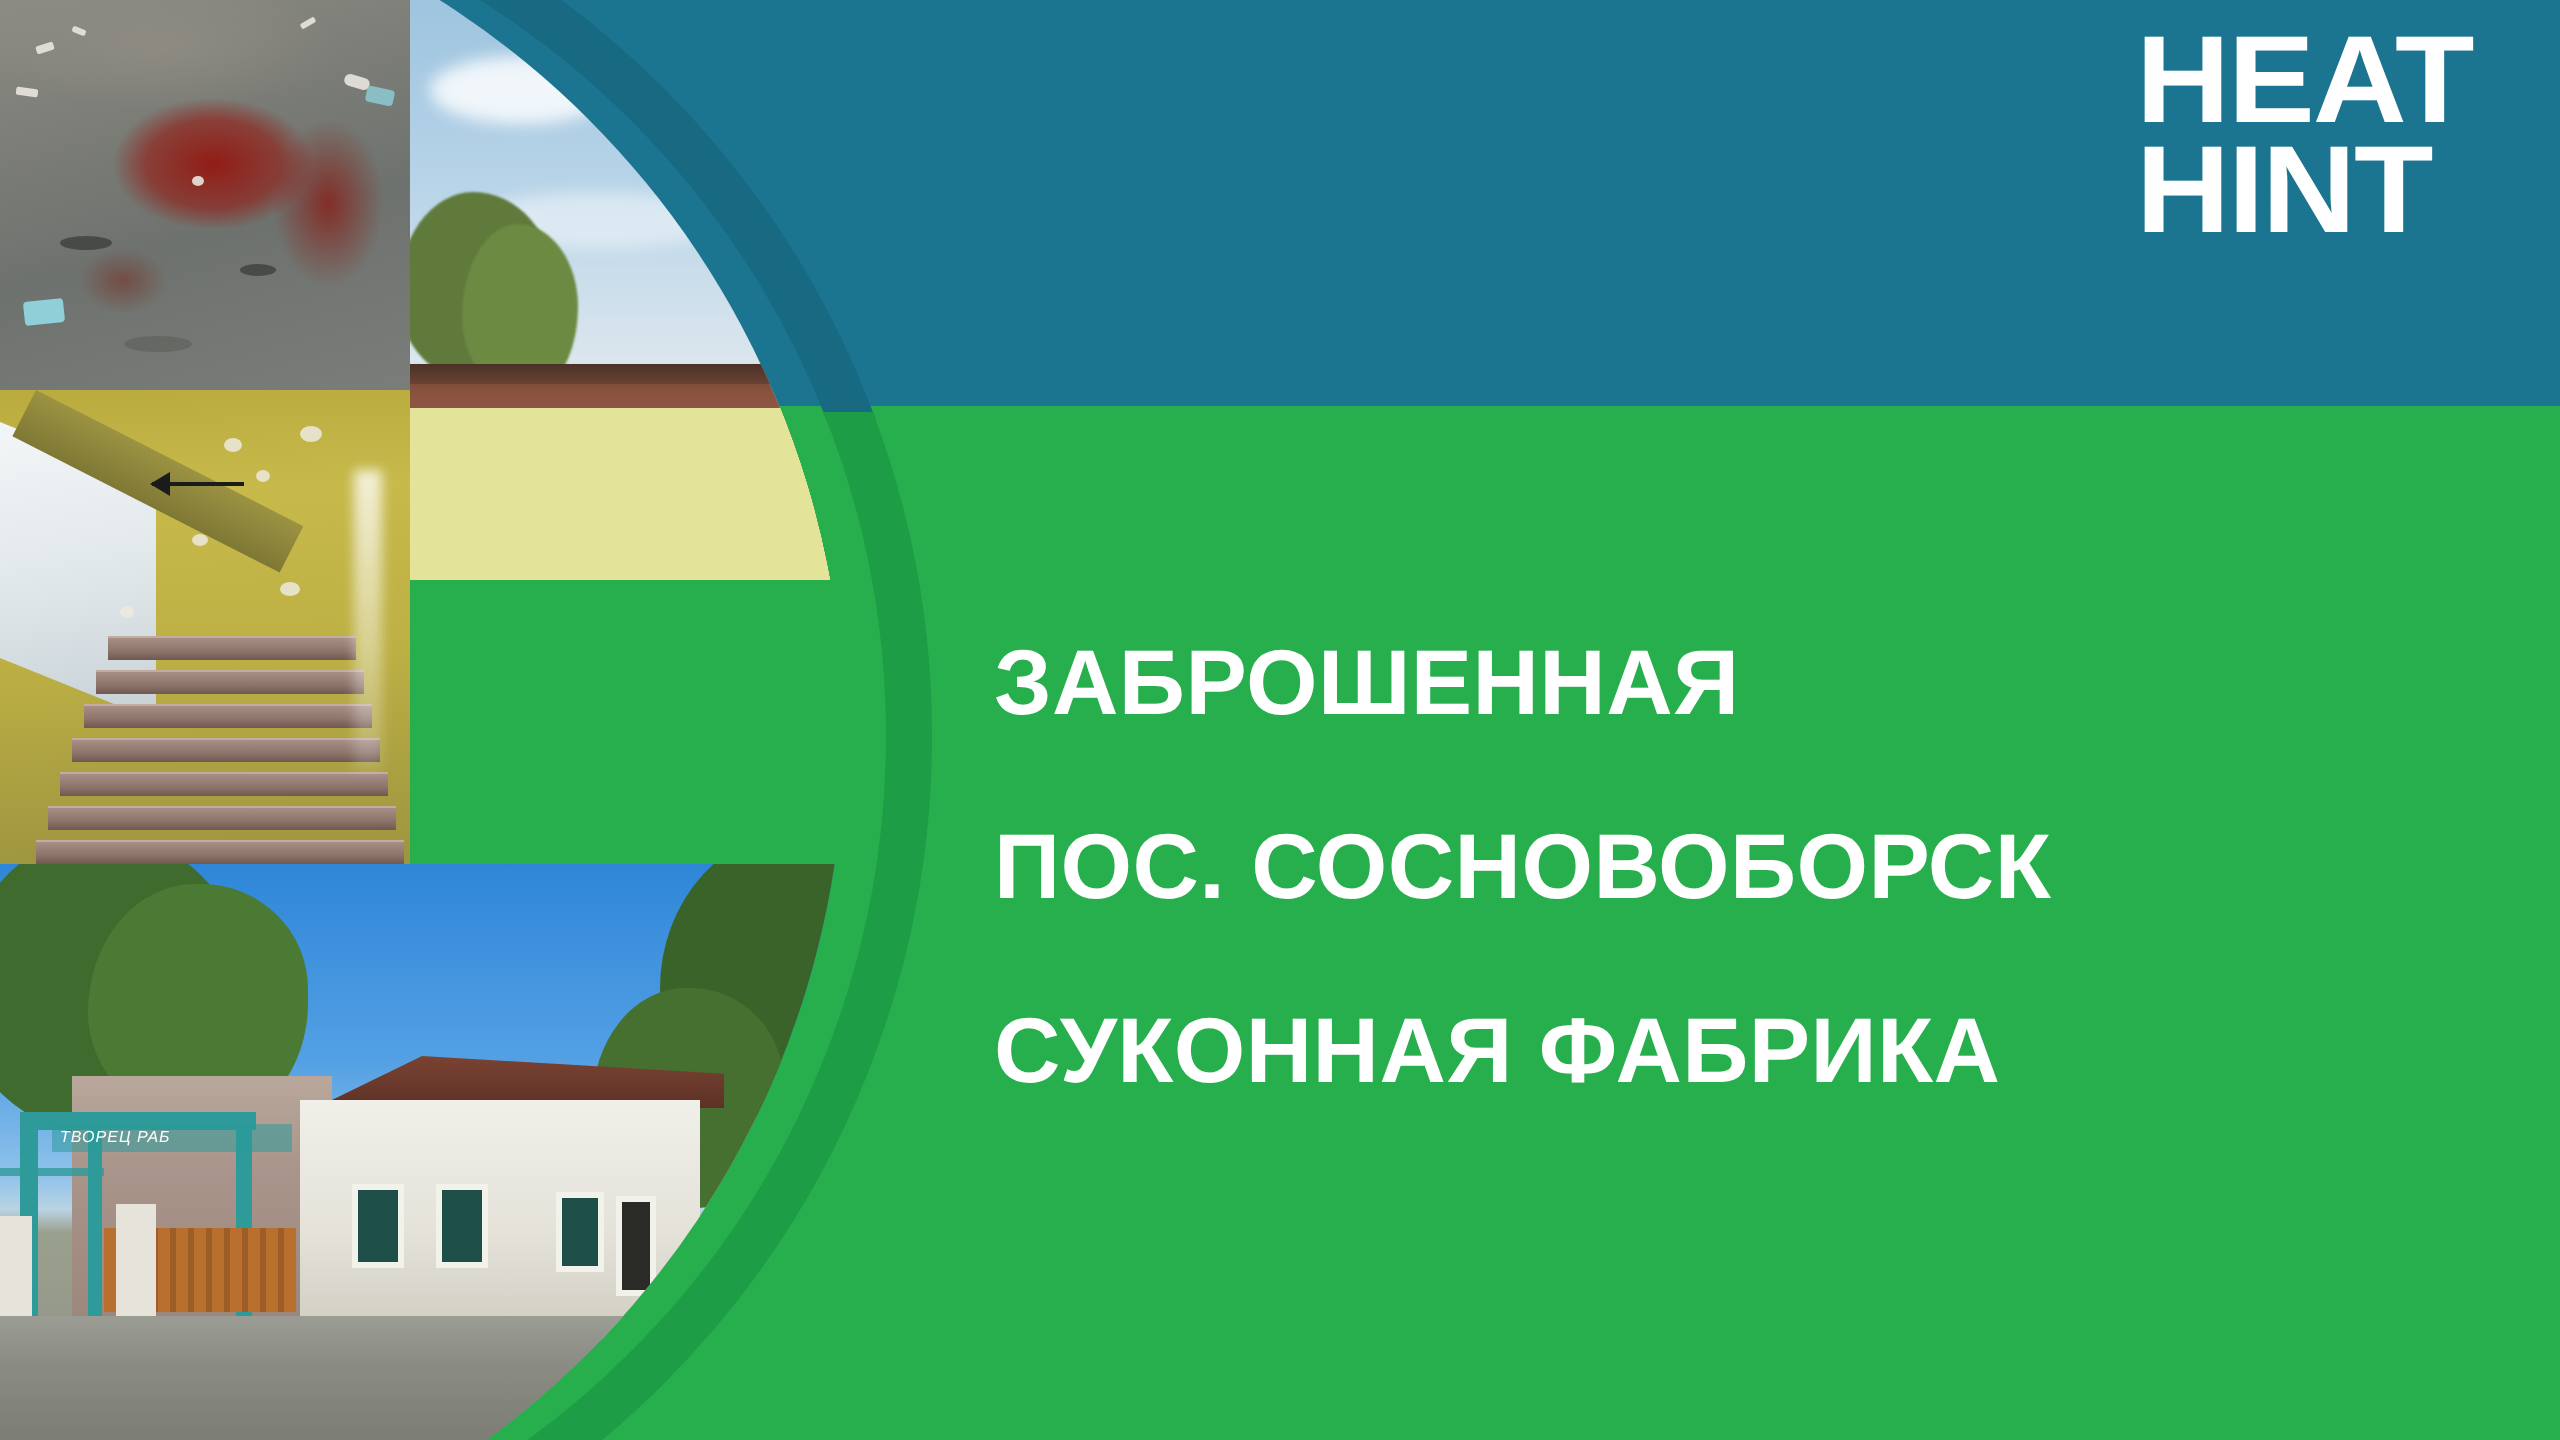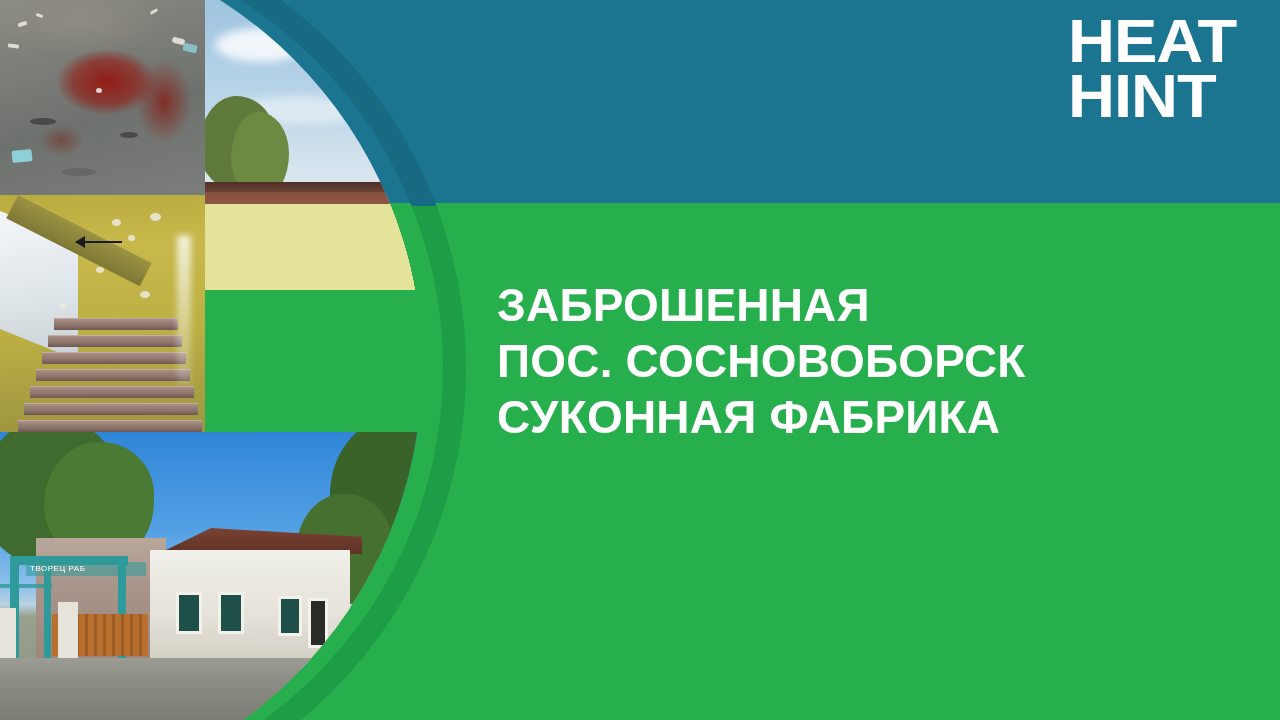--- a/index.html
+++ b/index.html
@@ -48,21 +48,21 @@
     left:-450px;top:-68px;
     width:872px;height:872px;
     border-radius:50%;
     overflow:hidden;
   }
   .collage{
     position:absolute;
     left:450px;top:68px;           
     width:460px;height:720px;
   }
-  .ph{position:absolute;overflow:hidden;}
+  .ph{position:absolute;overflow:hidden;font-style:italic;}
 
   
   .ph-floor{left:0;top:0;width:205px;height:195px;
     background:
       radial-gradient(ellipse 70px 46px at 52% 42%, rgba(150,16,8,.88) 0%, rgba(150,16,8,.55) 48%, rgba(150,16,8,0) 72%),
       radial-gradient(ellipse 40px 60px at 80% 52%, rgba(138,20,12,.72) 0%, rgba(138,20,12,0) 70%),
       radial-gradient(ellipse 30px 22px at 30% 72%, rgba(120,30,20,.45) 0%, rgba(120,30,20,0) 75%),
       radial-gradient(ellipse 110px 40px at 40% 12%, rgba(150,145,135,.55) 0%, rgba(130,126,118,0) 80%),
       linear-gradient(165deg,#8d8c84 0%,#7d7e78 28%,#6e726e 58%,#7a7d79 100%);
   }
@@ -167,21 +167,21 @@
   .logo span{display:block;}
   .logo .l2{margin-top:4px;}
 
   
   .title{
     position:absolute;left:497px;top:277px;width:730px;
     color:#ffffff;font-weight:700;
     font-size:46px;line-height:56px;
     letter-spacing:.2px;
   }
-  .title div{white-space:nowrap;}
+  .title div{white-space:nowrap;margin-top:36px;}
   .subtitle{
     position:absolute;left:497px;top:567px;width:730px;
     color:#ffffff;font-weight:700;
     font-size:46px;line-height:56px;
     letter-spacing:.2px;white-space:nowrap;
   }
 </style>
 </head>
 <body>
 

